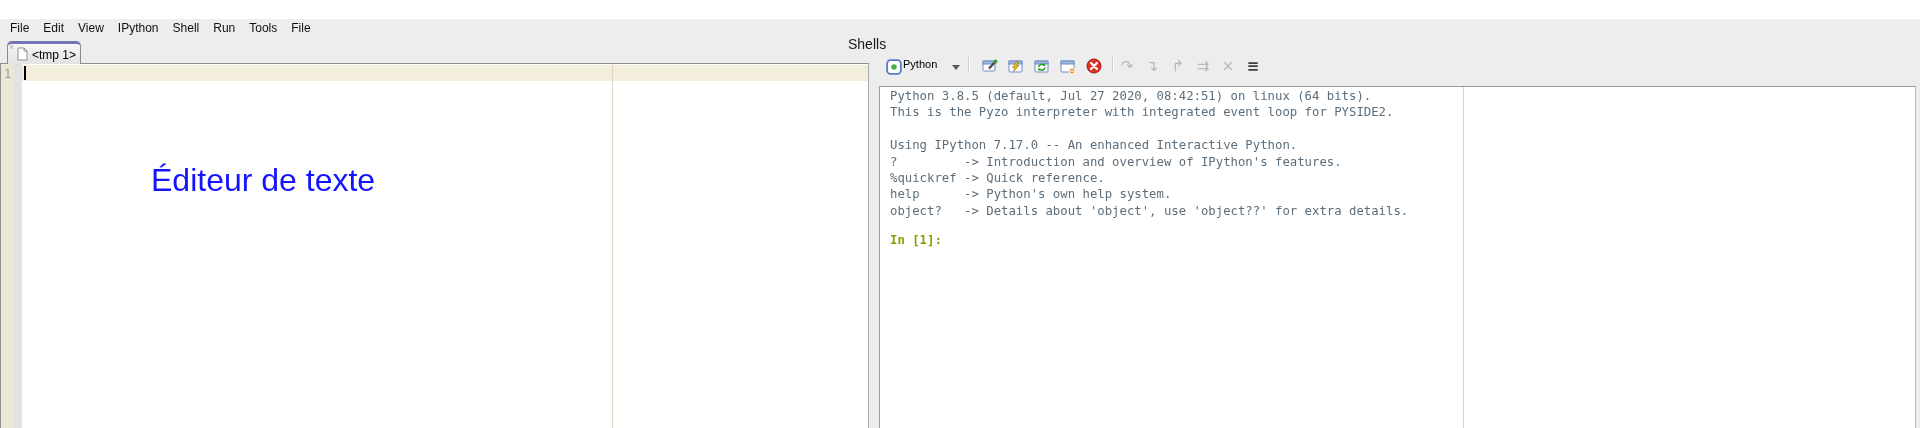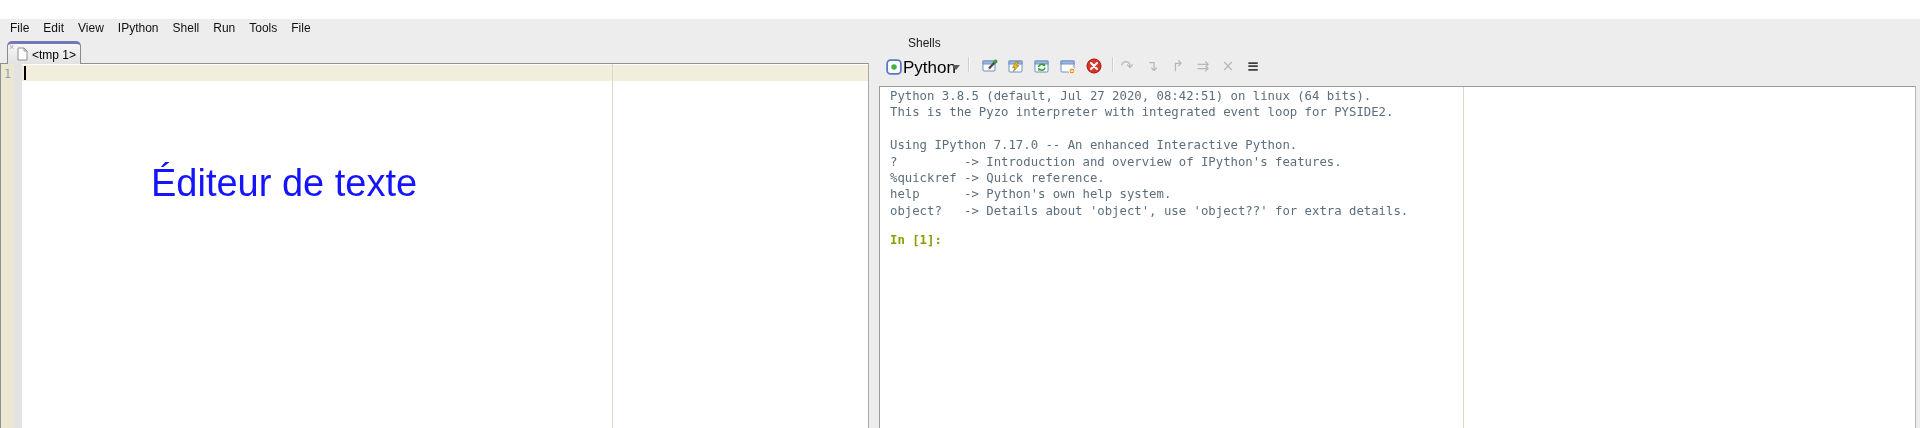--- a/index.html
+++ b/index.html
@@ -26,27 +26,27 @@
   .gutter{position:absolute;left:0;top:0;bottom:0;width:13px;background:#ece7d3;
           font-family:"DejaVu Sans Mono",monospace;font-size:12px;color:#93a1ac;}
   .gutter span{position:absolute;left:3px;top:3px;}
   .gutter-strip{position:absolute;left:13px;top:0;bottom:0;width:8px;background:#e3e3e3;}
   .code-area{position:absolute;left:21px;top:0;right:0;bottom:0;background:#fff;}
   .cur-line{position:absolute;left:0;right:0;top:1px;height:16px;background:#f3eedb;}
   .colguide{position:absolute;top:0;bottom:0;width:1px;background:#ded9c6;z-index:2;}
   .editor-pane .colguide{left:611px;}
   .caret{position:absolute;left:2px;top:2px;width:2px;height:14px;background:#000;z-index:3;}
   .annotation{position:absolute;color:#1414ff;white-space:nowrap;z-index:4;line-height:1;}
-  .annot-editor{left:150px;top:100px;font-size:38px;}
+  .annot-editor{left:150px;top:100px;font-size:32px;}
 
   
-  .dock-title{position:absolute;left:908px;top:17px;font-size:12px;color:#1a1a1a;}
+  .dock-title{position:absolute;left:848px;top:17px;font-size:14px;color:#1a1a1a;}
   .sep{position:absolute;top:38px;width:1px;height:15px;background:#cfcfcf;border-right:1px solid #fafafa;}
   .tb-ico{position:absolute;top:39px;width:16px;height:16px;cursor:default;}
-  .interp-label{position:absolute;left:903px;top:39px;font-size:17px;color:#000;}
+  .interp-label{position:absolute;left:903px;top:39px;font-size:11px;color:#000;}
   .chevron{position:absolute;left:952px;top:46px;width:0;height:0;
            border-left:4px solid transparent;border-right:4px solid transparent;
            border-top:5px solid #5a5a5a;}
   .dbg{position:absolute;top:38px;width:18px;height:18px;font-size:15px;line-height:18px;
        color:#b8b8b8;text-align:center;font-family:"DejaVu Sans",sans-serif;}
   .dbg-dark{color:#3f3f3f;font-weight:bold;}
 
   .shell-area{position:absolute;left:879px;top:67px;width:1037px;height:355px;box-sizing:border-box;
               background:#fff;border:1px solid #9c9c9c;border-right-color:#b9b9b9;border-bottom-color:#b9b9b9;}
   .shell-area pre{margin:0;padding:1px 0 0 10px;

